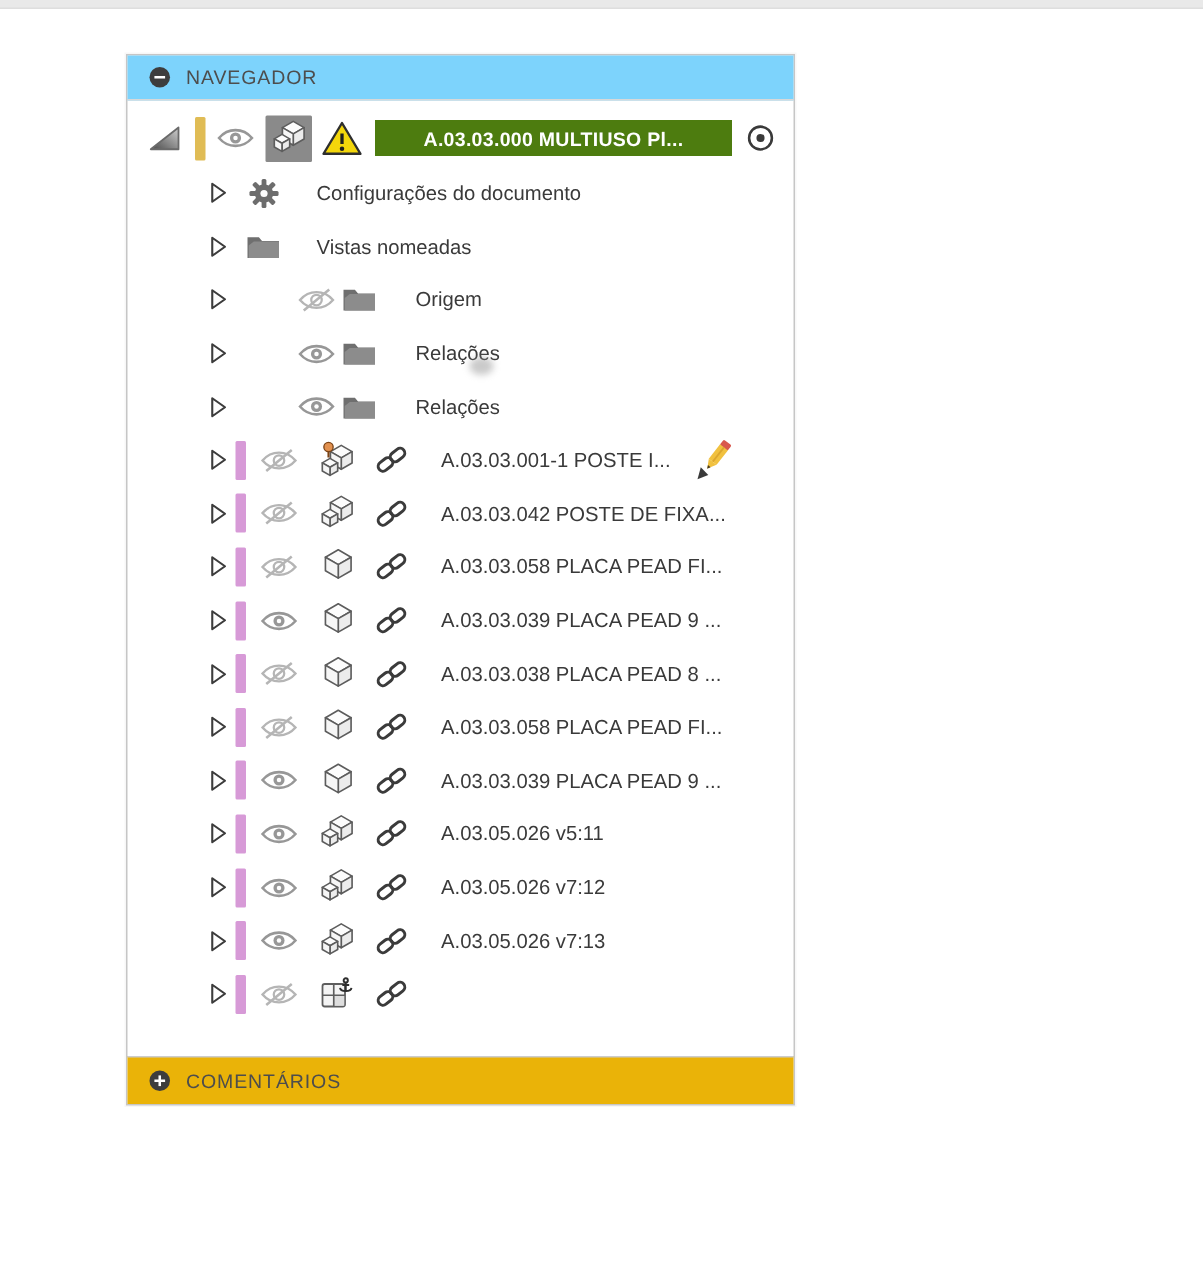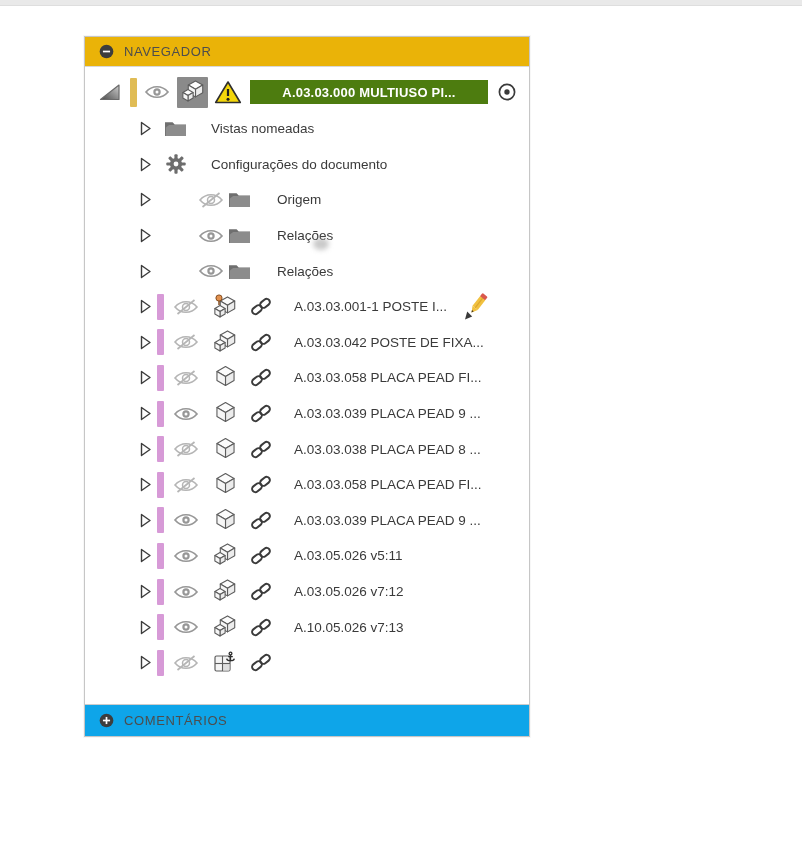--- a/index.html
+++ b/index.html
@@ -5,23 +5,23 @@
   * { margin:0; padding:0; box-sizing:border-box; }
   html,body { width:802px; height:852px; background:#ffffff; overflow:hidden;
               font-family:"Liberation Sans", sans-serif; }
   .top-strip { position:absolute; left:0; top:0; width:802px; height:6px;
                background:#e9e9e9; border-bottom:1px solid #dedede; }
   .panel { position:absolute; left:84px; top:36px; width:446px; height:701px;
            background:#ffffff; border:1px solid #c6c6c6;
            box-shadow:0 0 0 1px rgba(0,0,0,0.03);
            display:flex; flex-direction:column; }
   .section-bar { height:30px; flex:none; display:flex; align-items:center;
-                 background:#eab308; }
+                 background:#7dd3fc; }
   .section-bar.header { border-bottom:1px solid #d8d8d8; }
-  .section-bar.footer { margin-top:auto; border-top:1px solid #cccccc; background:#0ea5e9; height:32px; }
+  .section-bar.footer { margin-top:auto; border-top:1px solid #cccccc; background:#eab308; height:32px; }
   .section-icon { margin-left:13px; width:16px; height:16px; display:flex; align-items:center; justify-content:center; cursor:pointer; }
   .section-title { margin-left:10px; font-size:13px; color:#4d4d4d; letter-spacing:0.6px; }
 
   
   .root-row { height:38px; margin-top:6px; flex:none; display:flex; align-items:center; padding-left:12px; }
   .c { flex:none; display:flex; align-items:center; justify-content:center; }
   .root-arrow { width:26px; height:24px; }
   .root-bar { width:7px; height:29px; margin-left:7px; border-radius:1px; }
   .root-eye { width:27px; margin-left:6px; }
   .root-icon-box { width:31px; height:31px; margin-left:7px; background:#8a8a8a; border-radius:1px; }
@@ -121,46 +121,46 @@
   </div>
 
   <div class="tree" id="tree">
       <div class="row t-plain">
         <span class="c cell-arrow">
           <svg width="15" height="17" viewBox="0 0 15 17">
             <polygon points="3.5,2.5 12,8.5 3.5,14.5" fill="#fdfdfd" stroke="#3c3c3c" stroke-width="1.4" stroke-linejoin="round"></polygon>
           </svg>
         </span>
         <span class="c cell-icon">
-          <svg width="23" height="17" viewBox="0 0 23 17">
-            <path d="M1,2.2 h7.6 l2.1,2.4 H22 V16 H1 Z" fill="#6f6f6f"></path>
-            <path d="M1.8,7.6 L5.2,5 H22 V16 H1.8 Z" fill="#8c8c8c"></path>
-          </svg>
-        </span>
-        <span class="row-label">Vistas nomeadas</span>
-      </div>
-      <div class="row t-plain">
-        <span class="c cell-arrow">
-          <svg width="15" height="17" viewBox="0 0 15 17">
-            <polygon points="3.5,2.5 12,8.5 3.5,14.5" fill="#fdfdfd" stroke="#3c3c3c" stroke-width="1.4" stroke-linejoin="round"></polygon>
-          </svg>
-        </span>
-        <span class="c cell-icon">
           <svg width="22" height="22" viewBox="0 0 22 22">
             <g fill="#6d6d6d">
               <rect x="9.4" y="1.3" width="3.2" height="19.4" rx="1"></rect>
               <rect x="9.4" y="1.3" width="3.2" height="19.4" rx="1" transform="rotate(45 11 11)"></rect>
               <rect x="9.4" y="1.3" width="3.2" height="19.4" rx="1" transform="rotate(90 11 11)"></rect>
               <rect x="9.4" y="1.3" width="3.2" height="19.4" rx="1" transform="rotate(135 11 11)"></rect>
               <circle cx="11" cy="11" r="6.1"></circle>
             </g>
             <circle cx="11" cy="11" r="2.4" fill="#fdfdfd"></circle>
           </svg>
         </span>
         <span class="row-label">Configurações do documento</span>
+      </div>
+      <div class="row t-plain">
+        <span class="c cell-arrow">
+          <svg width="15" height="17" viewBox="0 0 15 17">
+            <polygon points="3.5,2.5 12,8.5 3.5,14.5" fill="#fdfdfd" stroke="#3c3c3c" stroke-width="1.4" stroke-linejoin="round"></polygon>
+          </svg>
+        </span>
+        <span class="c cell-icon">
+          <svg width="23" height="17" viewBox="0 0 23 17">
+            <path d="M1,2.2 h7.6 l2.1,2.4 H22 V16 H1 Z" fill="#6f6f6f"></path>
+            <path d="M1.8,7.6 L5.2,5 H22 V16 H1.8 Z" fill="#8c8c8c"></path>
+          </svg>
+        </span>
+        <span class="row-label">Vistas nomeadas</span>
       </div>
       <div class="row t-folder-vis">
         <span class="c cell-arrow">
           <svg width="15" height="17" viewBox="0 0 15 17">
             <polygon points="3.5,2.5 12,8.5 3.5,14.5" fill="#fdfdfd" stroke="#3c3c3c" stroke-width="1.4" stroke-linejoin="round"></polygon>
           </svg>
         </span>
         <span class="c cell-eye">
           <svg width="26" height="18" viewBox="0 0 26 18">
             <path d="M2,9 C8,2 18,2 24,9 C18,16 8,16 2,9 Z" fill="none" stroke="#b5b5b5" stroke-width="1.6"></path>
@@ -550,21 +550,21 @@
           </svg>
         </span>
         <span class="c cell-link">
           <svg width="24" height="21" viewBox="0 0 24 21">
             <g transform="rotate(-38 12 10.5)" fill="none" stroke="#3b3b3b" stroke-width="2">
               <rect x="1.6" y="7.3" width="10.6" height="6.4" rx="3.2"></rect>
               <rect x="11.8" y="7.3" width="10.6" height="6.4" rx="3.2"></rect>
             </g>
           </svg>
         </span>
-        <span class="row-label">A.10.05.026 v7:13</span>
+        <span class="row-label">A.03.05.026 v7:13</span>
       </div>
       <div class="row t-component">
         <span class="c cell-arrow">
           <svg width="15" height="17" viewBox="0 0 15 17">
             <polygon points="3.5,2.5 12,8.5 3.5,14.5" fill="#fdfdfd" stroke="#3c3c3c" stroke-width="1.4" stroke-linejoin="round"></polygon>
           </svg>
         </span>
         <span class="c cell-bar" style="background: rgb(215, 154, 215);"></span>
         <span class="c cell-eye">
           <svg width="26" height="18" viewBox="0 0 26 18">

